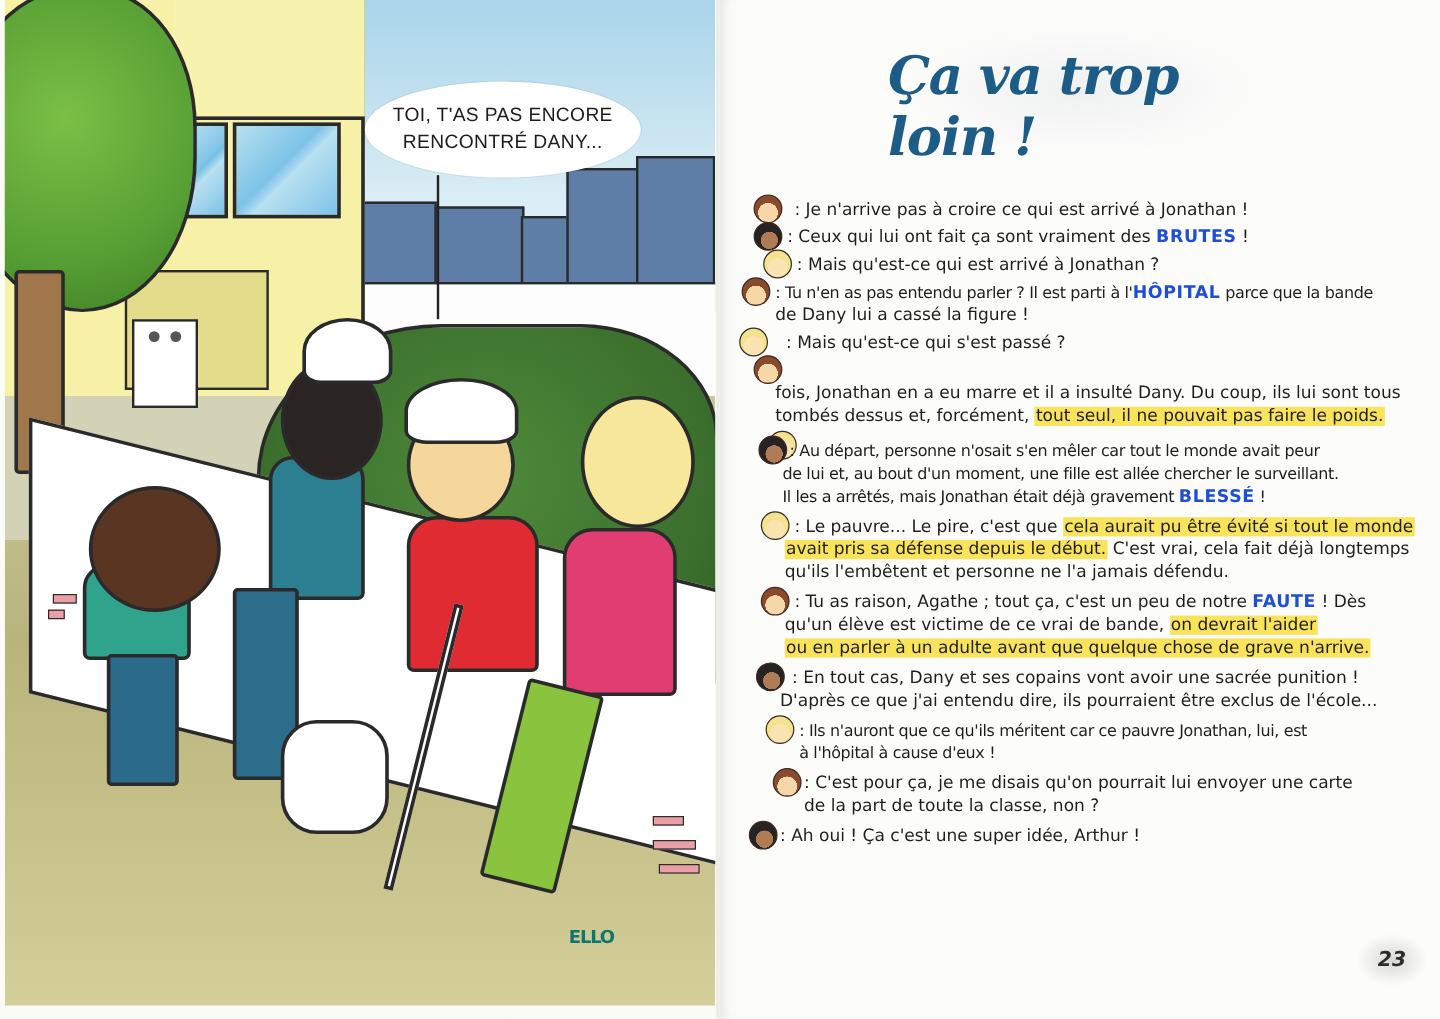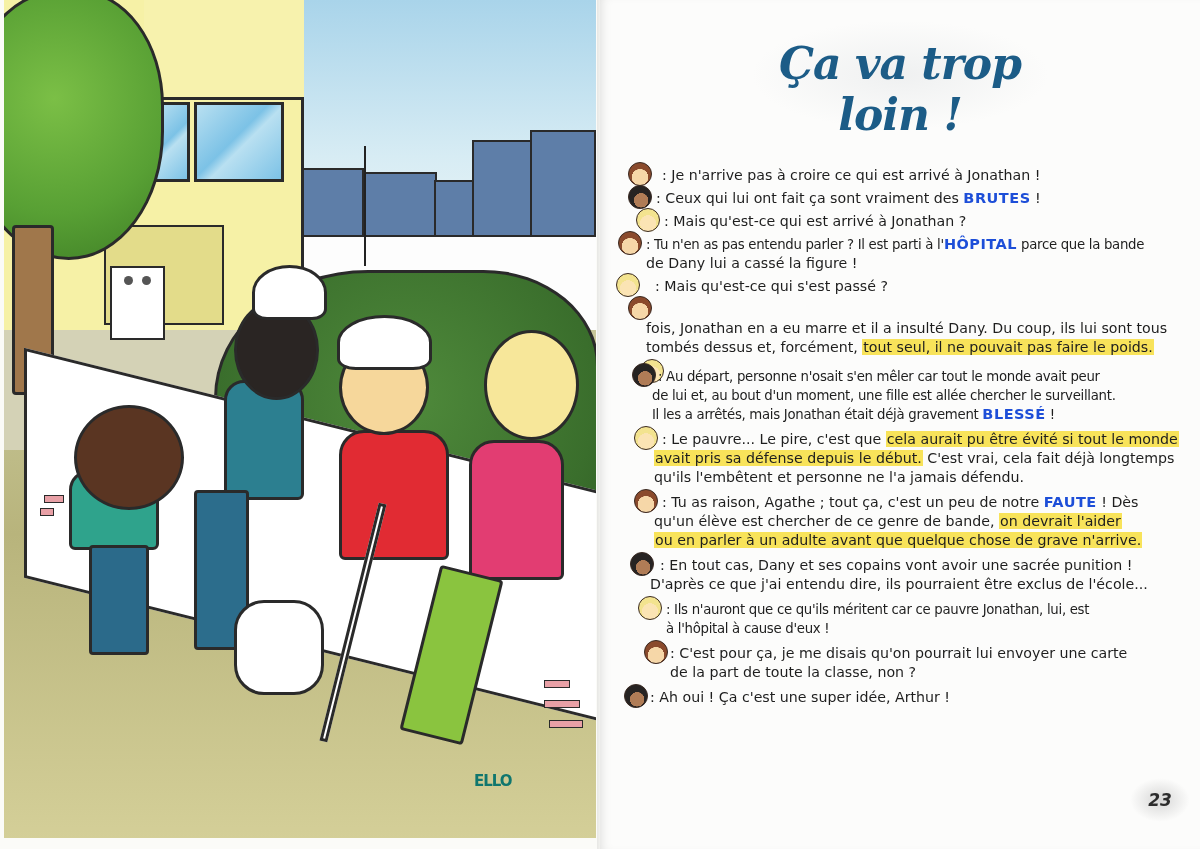--- a/index.html
+++ b/index.html
@@ -62,21 +62,21 @@
 
   
   .right-page {
     position: absolute; left: 600px; top: 0; width: 600px; height: 849px;
     background: #fcfcfb;
     box-shadow: inset 8px 0 12px -8px rgba(0,0,0,0.15);
   }
   .title-splash { position: absolute; left: 150px; top: 20px; width: 300px; height: 110px; border-radius: 50%;
                   background: radial-gradient(ellipse, rgba(200,205,210,0.25) 0%, rgba(255,255,255,0) 70%); }
   .page-title {
-    position: absolute; left: 140px; top: 38px; width: 320px; text-align: center;
+    position: absolute; left: 140px; top: 38px; width: 320px; text-align: left;
     font-family: "DejaVu Serif", serif; font-style: italic; font-size: 44px; color: #1c5c87; letter-spacing: -1px;
   }
   .dialogue { position: absolute; left: 12px; top: 166px; width: 572px; }
   .line { position: relative; font-family: "DejaVu Sans", sans-serif; font-size: 14.2px; color: #1e1e1e; line-height: 19px; }
   .line .avatar {
     position: absolute; top: -4px; width: 24px; height: 24px; border-radius: 50%;
     border: 1.5px solid #3a2a22;
   }
   .avatar-arthur { background: radial-gradient(circle at 50% 65%, #f6d7a8 0 45%, transparent 46%), #8a4a2c; }
   .avatar-girl-dark { background: radial-gradient(circle at 55% 65%, #b07c56 0 38%, transparent 39%), #262322; }
@@ -137,20 +137,24 @@
     <div class="kid head" style="left:335px;top:340px;width:90px;height:95px;background:#f6d79b;"></div>
     <div class="kid" style="left:333px;top:315px;width:95px;height:55px;background:#ffffff;border-radius:50% 50% 20% 20%;"></div>
     <div class="kid" style="left:230px;top:600px;width:90px;height:95px;background:#ffffff;border-radius:30px;"></div>
     <div class="kid" style="left:345px;top:500px;width:8px;height:245px;background:#ffffff;transform:rotate(14deg);"></div>
 
     <div class="kid" style="left:465px;top:440px;width:95px;height:140px;background:#e23d72;border-radius:25px 25px 6px 6px;"></div>
     <div class="kid head" style="left:480px;top:330px;width:95px;height:110px;background:#f7e79a;"></div>
     <div class="kid" style="left:415px;top:570px;width:65px;height:170px;background:#8ac43f;border-radius:4px;transform:rotate(14deg);"></div>
 
     <div class="speech-tail"></div>
+    <div class="speech-bubble">
+      <span>TOI, T'AS PAS ENCORE</span>
+      <span>RENCONTRÉ DANY...</span>
+    </div>
     <div class="signature">ELLO</div>
   </div>
 </div>
 
 <div class="gutter"></div>
 
 <div class="right-page">
   <div class="title-splash"></div>
   <h1 class="page-title">Ça va trop loin !</h1>
 
@@ -203,21 +207,21 @@
     <div class="line" style="top:36px;left:42px;">
       <span class="avatar avatar-agathe" style="left:-20px;"></span>
       <span style="margin-left:8px;">: Le pauvre... Le pire, c'est que </span><span class="hl">cela aurait pu être évité si tout le monde</span><br>
       <span class="hl">avait pris sa défense depuis le début.</span><span> C'est vrai, cela fait déjà longtemps</span><br>
       <span>qu'ils l'embêtent et personne ne l'a jamais défendu.</span>
     </div>
 
     <div class="line" style="top:42px;left:42px;">
       <span class="avatar avatar-arthur" style="left:-20px;"></span>
       <span style="margin-left:8px;">: Tu as raison, Agathe ; tout ça, c'est un peu de notre </span><span class="shout">FAUTE</span><span> ! Dès</span><br>
-      <span>qu'un élève est chercher de ce genre de bande, </span><span class="hl">on devrait l'aider</span><br>
+      <span>qu'un élève est victime de ce vrai de bande, </span><span class="hl">on devrait l'aider</span><br>
       <span class="hl">ou en parler à un adulte avant que quelque chose de grave n'arrive.</span>
     </div>
 
     <div class="line" style="top:48px;left:38px;">
       <span class="avatar avatar-girl-dark" style="left:-20px;"></span>
       <span style="margin-left:10px;margin-top:11px;">: En tout cas, Dany et ses copains vont avoir une sacrée punition !</span><br>
       <span>D'après ce que j'ai entendu dire, ils pourraient être exclus de l'école...</span>
     </div>
 
     <div class="line small" style="top:54px;left:50px;">

